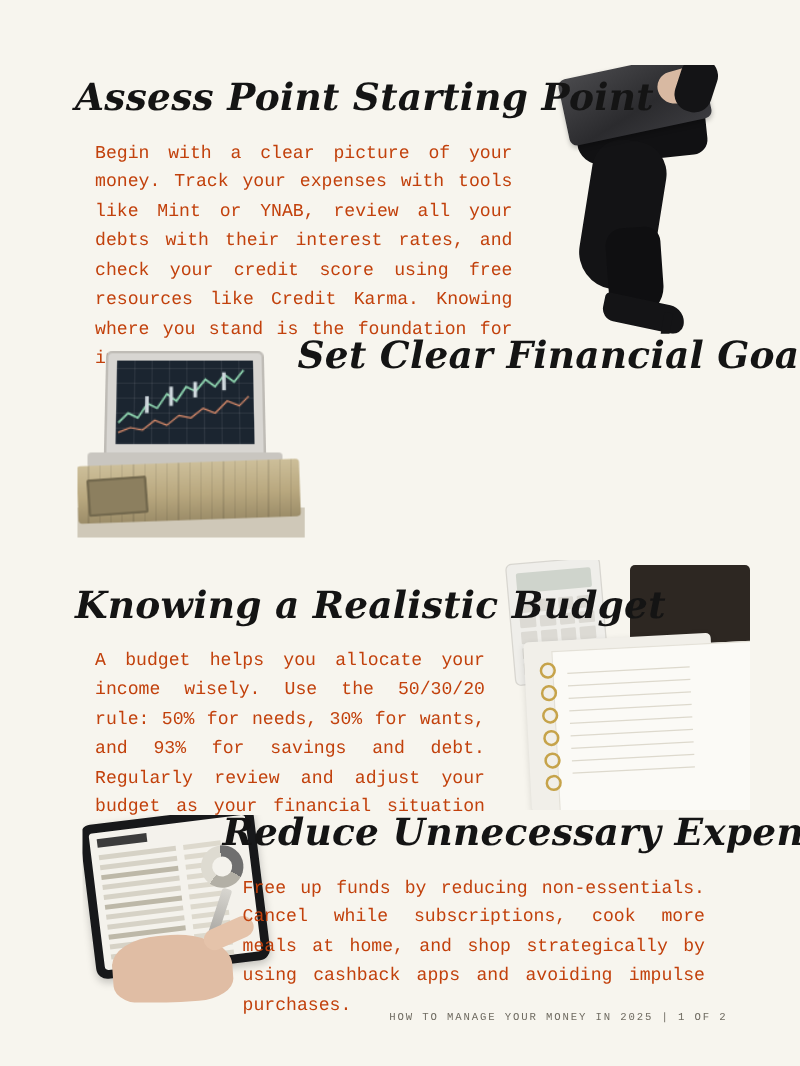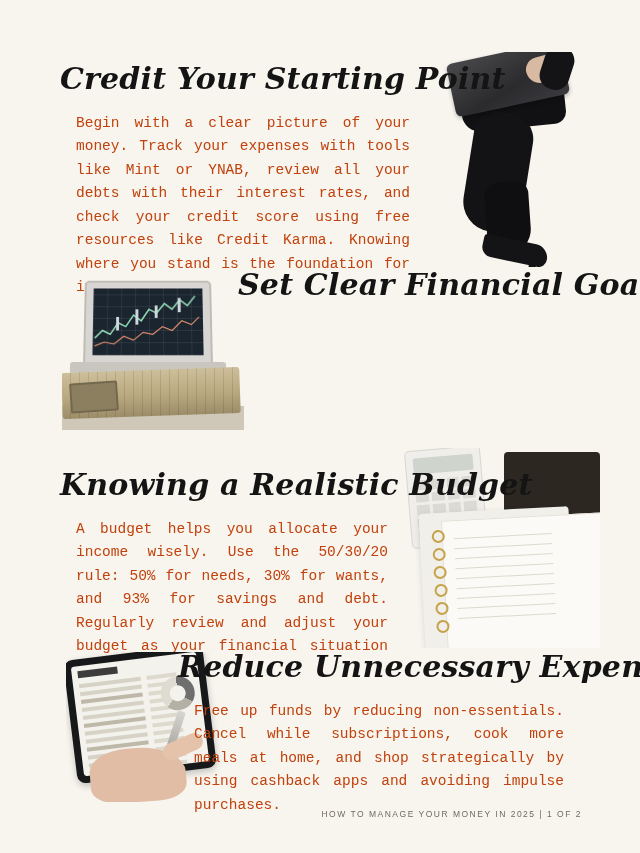--- a/index.html
+++ b/index.html
@@ -251,21 +251,21 @@
     position: absolute; left: 104px; top: 58px; width: 8px; height: 52px;
     background: linear-gradient(180deg, #d8d6d0, #9a9894);
     transform: rotate(18deg); border-radius: 2px;
   }
 
   
   .footer {
     position: absolute;
     right: 58px;
     bottom: 34px;
-    font-family: Liberation Sans, sans-serif;
+    font-family: Liberation Mono, monospace;
     font-size: 8.5px;
     letter-spacing: 1.5px;
     color: #6f6b61;
     text-transform: uppercase;
     white-space: nowrap;
   }
 </style>
 </head>
 <body>
 
@@ -276,21 +276,21 @@
     <div class="leg-lower"></div>
     <div class="shin"></div>
     <div class="laptop"></div>
     <div class="hand"></div>
     <div class="arm"></div>
     <div class="shoe"></div>
     <div class="heel"></div>
   </div>
 
   <div class="section" id="s1">
-    <h2 class="heading">Credit Your Starting Point</h2>
+    <h2 class="heading">Assess Point Starting Point</h2>
     <p class="body-text">Begin with a clear picture of your money. Track your expenses with tools like Mint or YNAB, review all your debts with their interest rates, and check your credit score using free resources like Credit Karma. Knowing where you stand is the foundation for improvement.</p>
   </div>
 
   <div class="photo" id="img-desk">
     <div class="lid">
       <div class="screen">
         <div class="grid"></div>
         <svg viewBox="0 0 114 70" preserveAspectRatio="none">
           <polyline points="2,52 10,44 18,48 26,36 34,40 42,28 50,34 58,22 66,26 74,16 82,22 90,12 98,18 106,8" fill="none" stroke="#8fd6b0" stroke-width="1.6"></polyline>
           <polyline points="2,60 12,56 22,58 32,50 42,54 52,46 62,48 72,40 82,44 92,34 102,38 110,30" fill="none" stroke="#d98b6a" stroke-width="1.2"></polyline>

